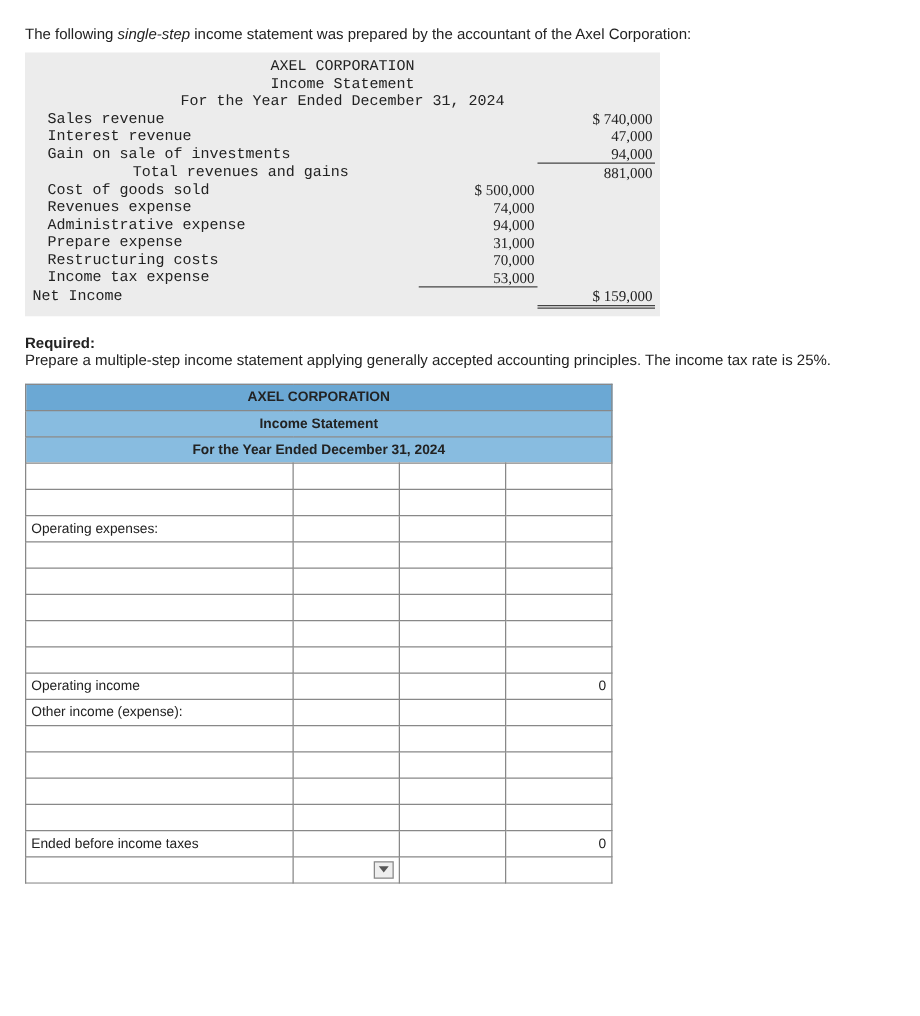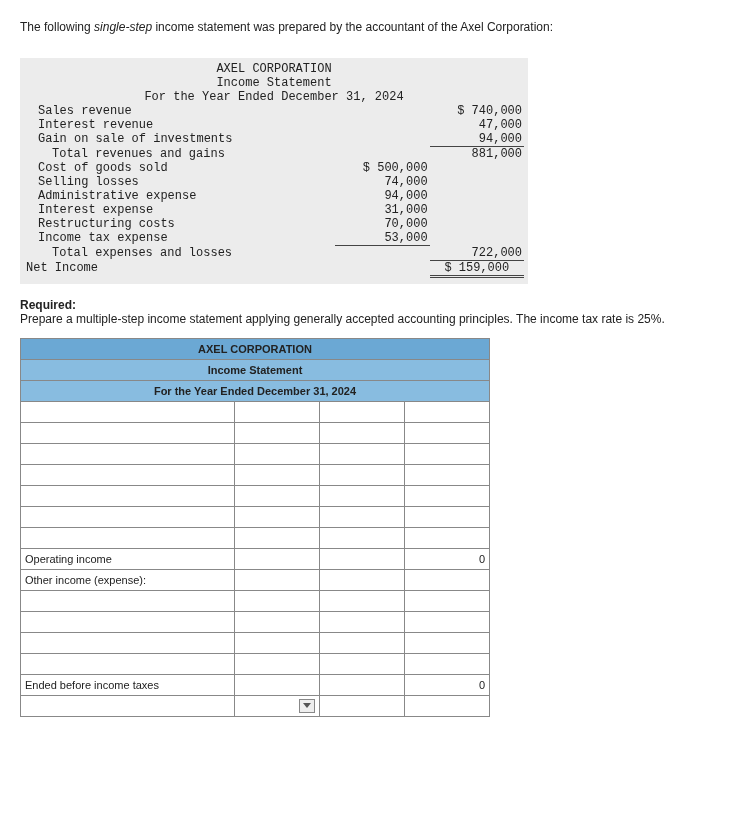--- a/index.html
+++ b/index.html
@@ -3,41 +3,41 @@
 <meta charset="utf-8">
 <style>
   body {
     font-family: Arial, Helvetica, sans-serif;
     font-size: 12px;
     color: #222;
     margin: 20px;
     background: #fff;
     width: 700px;
   }
-  .intro { margin-bottom: 24px; }
+  .intro { margin-bottom: 8px; }
   .intro em { font-style: italic; }
   .mono {
     font-family: "Courier New", monospace;
     font-size: 12px;
   }
   .single-step {
     background: #ececec;
     width: 500px;
     padding: 4px 4px 6px 4px;
     margin-bottom: 14px;
   }
   .ss-header { text-align: center; }
   .ss-table { width: 100%; border-collapse: collapse; }
   .ss-table td { padding: 0 2px; line-height: 14px; white-space: nowrap; }
   .ss-label { width: 280px; }
-  .ss-amt { text-align: right; width: 90px; }
+  .ss-amt { text-align: right; width: 90px; font-family: Liberation Serif, serif; }
   .ul { border-bottom: 1px solid #444; }
-  .dbl { border-bottom: 3px double #444; text-align: center; }
+  .dbl { border-bottom: 3px double #444; }
   .indent1 { padding-left: 14px !important; margin-top: 24px; }
-  .indent2 { padding-left: 28px !important; }
+  .indent2 { padding-left: 28px !important; text-align: center; }
   .required { margin: 8px 0 12px 0; }
   .required b { font-weight: bold; text-align: right; }
   .worksheet {
     border-collapse: collapse;
     width: 470px;
     font-size: 11px;
   }
   .worksheet td, .worksheet th {
     border: 1px solid #888;
     padding: 2px 4px;
@@ -113,48 +113,43 @@
           <td class="ss-label indent2">Total revenues and gains</td>
           <td class="ss-amt"></td>
           <td class="ss-amt">881,000</td>
         </tr>
     <tr>
           <td class="ss-label indent1">Cost of goods sold</td>
           <td class="ss-amt">$ 500,000</td>
           <td class="ss-amt"></td>
         </tr>
     <tr>
-          <td class="ss-label indent1">Selling losses</td>
+          <td class="ss-label indent1">Revenues expense</td>
           <td class="ss-amt">74,000</td>
           <td class="ss-amt"></td>
         </tr>
     <tr>
           <td class="ss-label indent1">Administrative expense</td>
           <td class="ss-amt">94,000</td>
           <td class="ss-amt"></td>
         </tr>
     <tr>
-          <td class="ss-label indent1">Interest expense</td>
+          <td class="ss-label indent1">Prepare expense</td>
           <td class="ss-amt">31,000</td>
           <td class="ss-amt"></td>
         </tr>
     <tr>
           <td class="ss-label indent1">Restructuring costs</td>
           <td class="ss-amt">70,000</td>
           <td class="ss-amt"></td>
         </tr>
     <tr>
           <td class="ss-label indent1">Income tax expense</td>
           <td class="ss-amt ul">53,000</td>
           <td class="ss-amt"></td>
-        </tr>
-    <tr>
-          <td class="ss-label indent2">Total expenses and losses</td>
-          <td class="ss-amt"></td>
-          <td class="ss-amt ul">722,000</td>
         </tr>
     <tr>
           <td class="ss-label">Net Income</td>
           <td class="ss-amt"></td>
           <td class="ss-amt dbl">$ 159,000</td>
         </tr>
   </tbody>
     </table>
 </div>
 
@@ -181,20 +176,26 @@
         <td class="ws-c2 blank"></td>
         <td class="ws-c3 blank"></td>
       </tr>
   <tr>
         <td class="ws-label blank"></td>
         <td class="ws-c1 blank"></td>
         <td class="ws-c2 blank"></td>
         <td class="ws-c3 blank"></td>
       </tr>
   <tr>
+        <td class="ws-label">Operating expenses:</td>
+        <td class="ws-c1 blank"></td>
+        <td class="ws-c2 blank"></td>
+        <td class="ws-c3 blank"></td>
+      </tr>
+  <tr>
         <td class="ws-label blank"></td>
         <td class="ws-c1 blank"></td>
         <td class="ws-c2 blank"></td>
         <td class="ws-c3 blank"></td>
       </tr>
   <tr>
         <td class="ws-label blank"></td>
         <td class="ws-c1 blank"></td>
         <td class="ws-c2 blank"></td>
         <td class="ws-c3 blank"></td>

